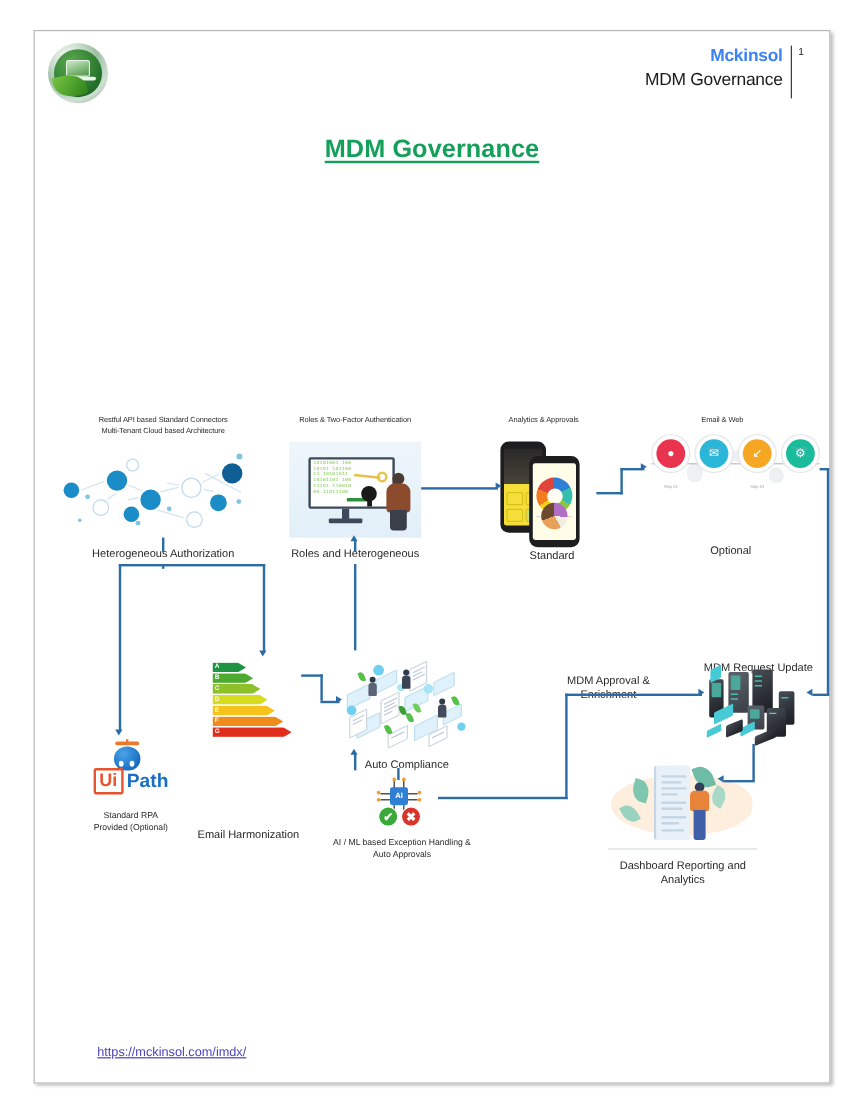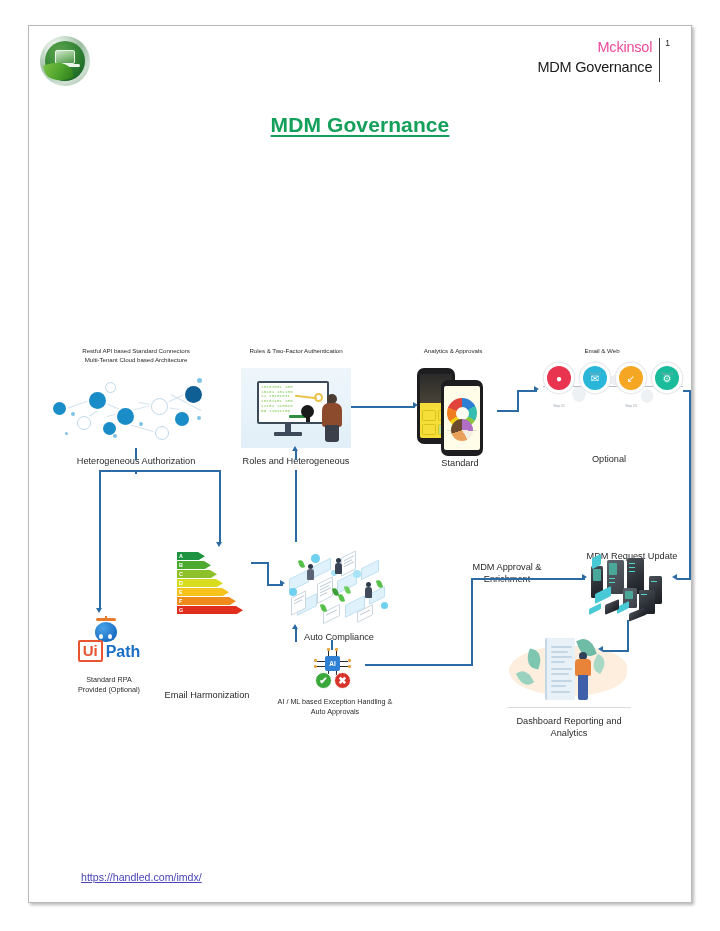--- a/index.html
+++ b/index.html
@@ -75,22 +75,22 @@
   .hdr-right {
     position: absolute;
     right: 21px;
     top: 12px;
     display: flex;
     align-items: flex-start;
   }
   .hdr-titles { text-align: right; padding-right: 7px; }
   .hdr-company {
     font-size: 14.5px;
-    font-weight: normal;
-    color: #ec4899;
+    font-weight: bold;
+    color: #3b82f6;
     line-height: 19px;
     letter-spacing: -.2px;
   }
   .hdr-sub {
     font-size: 14.5px;
     color: #1a1a1a;
     line-height: 20px;
     letter-spacing: -.2px;
   }
   .hdr-rule {
@@ -725,14 +725,14 @@
     <div class="ln lnh" style="left:336px; top:320px; width:108px;"></div>
     <div class="ln lnv" style="left:442px; top:234px; height:88px;"></div>
     <div class="ln lnh" style="left:442px; top:234px; width:114px;"></div>
     <div class="ar ar-r" style="left:553px; top:230px;"></div>
 
     <div class="ln lnv" style="left:598px; top:276px; height:30px;"></div>
     <div class="ln lnh" style="left:574px; top:306px; width:26px;"></div>
     <div class="ar ar-l" style="left:569px; top:302px;"></div>
   </div>
 
-  <a class="footer-link" href="#">https://handled.com/imdx/</a>
+  <a class="footer-link" href="#">https://mckinsol.com/imdx/</a>
 </div>
 
 </body></html>

